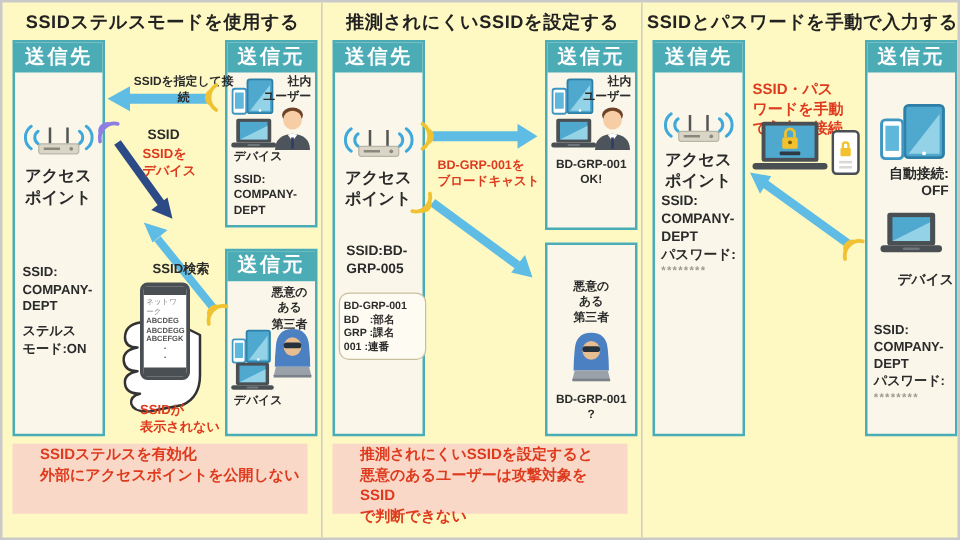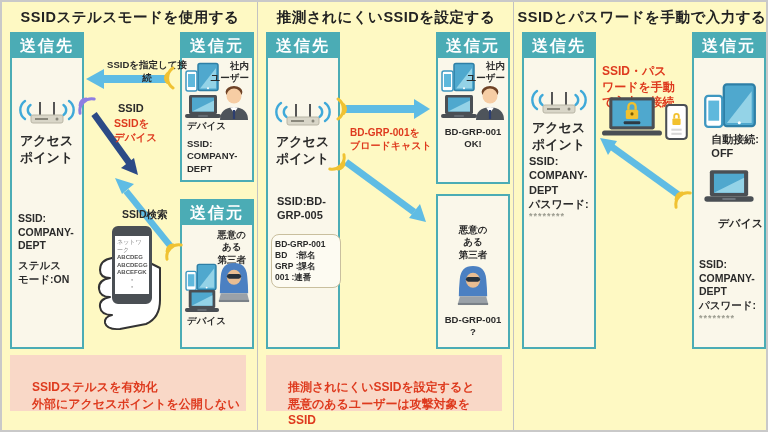--- a/index.html
+++ b/index.html
@@ -18,21 +18,21 @@
   .abs{position:absolute;}
   .b{font-weight:bold;margin-left:16px;}
   .red{color:#de3a1e;font-weight:bold;}
   .ln{display:block;line-height:1.3;}
   .ap-label{font-size:13px;font-weight:bold;line-height:17px;}
   .ssid{font-size:10.5px;font-weight:bold;line-height:14px;}
   .ssid18{font-size:11px;font-weight:bold;line-height:18px;}
   .tiny{font-size:9.5px;font-weight:bold;line-height:12.5px;}
   .stars{color:#9a9a8e;font-size:9px;letter-spacing:1px;font-weight:bold;}
   .summary{position:absolute;left:8px;top:353px;width:236px;height:56px;
-    background:#f9d8c7;box-sizing:border-box;padding:24px 6px 0 22px;}
+    background:#f9d8c7;box-sizing:border-box;padding:0 6px 0 22px;}
   .summary .ln{font-size:12px;line-height:16.5px;}
   .naming{position:absolute;border:1.5px solid #c9bf9e;border-radius:8px;background:#fdfbf2;
     padding:4px 3px;font-size:8.5px;font-weight:bold;line-height:12px;}
   .wave{position:absolute;width:14px;height:24px;}
   .wave svg{display:block;width:100%;height:100%;}
   .overlay{position:absolute;left:0;top:0;pointer-events:none;}
   .phone{position:absolute;border:3px solid #4a4f54;border-radius:6px;background:#fff;box-sizing:border-box;}
   .phone .bezel{position:absolute;left:0;right:0;height:7px;background:#4a4f54;}
   .phone .screen{position:absolute;left:2px;right:2px;top:9px;}
   .phone .nt{font-size:6px;color:#8a8a8a;line-height:8px;}
@@ -221,20 +221,24 @@
       <div class="bezel" style="bottom:0"></div>
       <div class="screen">
         <div class="nt">ネットワーク</div>
         <div class="it">ABCDEG</div>
         <div class="it">ABCDEGG</div>
         <div class="it">ABCEFGK</div>
         <div class="it" style="text-align:center">・</div>
         <div class="it" style="text-align:center">・</div>
       </div>
     </div>
+    <div class="abs red" style="left:110px;top:320px;font-size:10.5px">
+      <span class="ln">SSIDが</span>
+      <span class="ln">表示されない</span>
+    </div>
 
     <div class="summary">
       <span class="ln red">SSIDステルスを有効化</span>
       <span class="ln red">外部にアクセスポイントを公開しない</span>
     </div>
   </div>
 
   <div class="panel" style="left:256px">
     <div class="ptitle">推測されにくいSSIDを設定する</div>
 
@@ -352,21 +356,21 @@
         <span class="ln">パスワード:</span>
         <span class="ln stars">********</span>
       </div>
     </div>
 
     <div class="tbox" style="left:178px;top:30px;width:74px;height:317px">
       <div class="thead">送信元</div>
       <svg class="abs" style="left:8px;top:48px" width="56" height="48" viewBox="0 0 34 31">
           <use href="#phonetablet"></use>
         </svg>
-      <div class="abs b" style="right:5px;top:98px;font-size:11px;line-height:15px">
+      <div class="abs b" style="right:5px;top:98px;font-size:11px;text-align:right;line-height:15px">
         <span class="ln">自動接続:</span>
         <span class="ln">OFF</span>
       </div>
       <svg class="abs" style="left:9px;top:134px" width="52" height="36" viewBox="0 0 38 25">
           <use href="#laptop"></use>
         </svg>
       <div class="abs b" style="left:8px;top:182px;font-size:11px">デバイス</div>
       <div class="abs" style="left:5px;top:224px;font-size:10.5px;font-weight:bold;line-height:17px">
         <span class="ln">SSID:</span>
         <span class="ln">COMPANY-</span>

